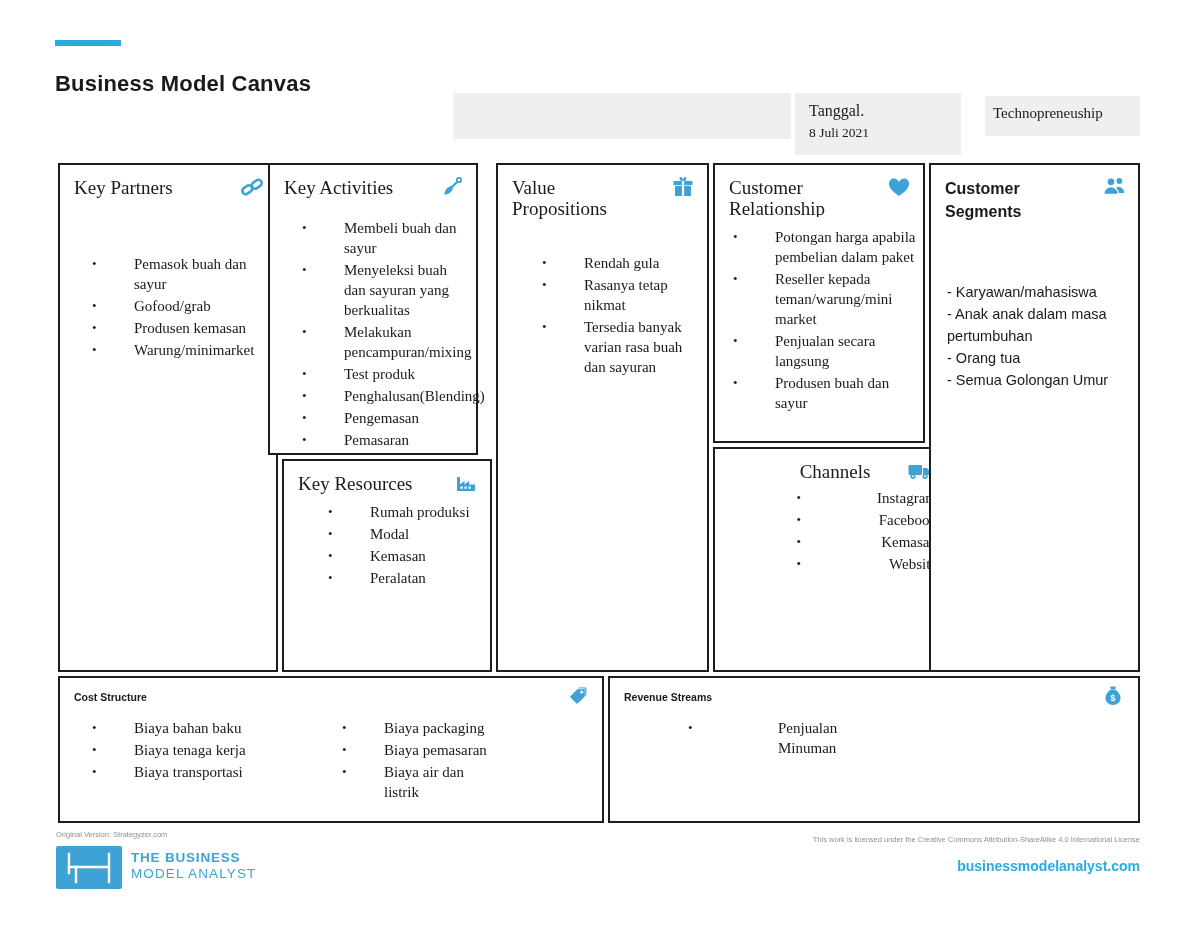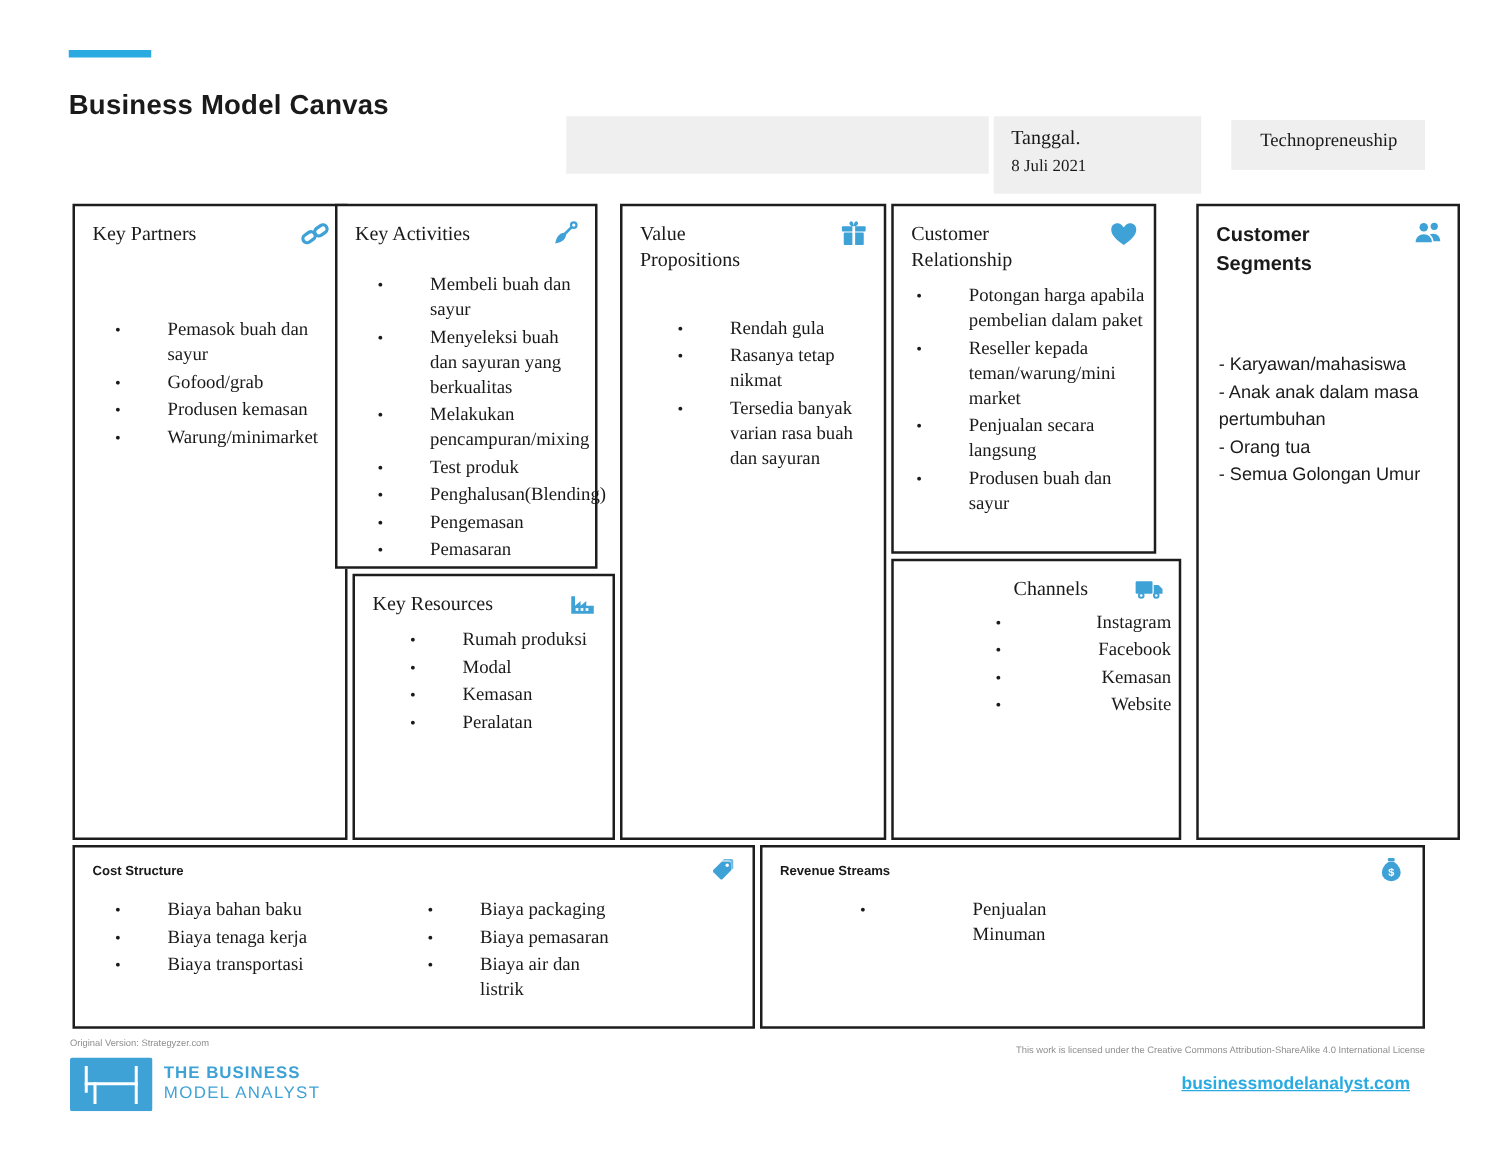--- a/index.html
+++ b/index.html
@@ -12,35 +12,35 @@
              font-family:"Liberation Sans",sans-serif;letter-spacing:.2px;}
 
   .field{position:absolute;background:#efefef;}
   .field-name{left:55px;top:93px;width:376px;height:46px;}
   .field-name .val{position:absolute;left:15px;top:12px;font-size:17px;letter-spacing:.5px;}
   .field-empty{left:453px;top:93px;width:338px;height:46px;}
   .field-date{left:795px;top:93px;width:166px;height:62px;}
   .field-date .lbl{position:absolute;left:14px;top:9px;font-size:16px;}
   .field-date .val{position:absolute;left:14px;top:32px;font-size:13.5px;}
   .field-course{left:985px;top:96px;width:155px;height:40px;}
-  .field-course .val{position:absolute;left:8px;top:9px;width:140px;text-align:center;font-size:15px;}
+  .field-course .val{position:absolute;left:8px;top:9px;width:140px;font-size:15px;}
 
   .box{position:absolute;border:2px solid #1d1d1d;background:#fff;box-sizing:border-box;}
   .b-kp{left:58px;top:163px;width:220px;height:509px;}
   .b-ka{left:268px;top:163px;width:210px;height:292px;}
   .b-kr{left:282px;top:459px;width:210px;height:213px;}
   .b-vp{left:496px;top:163px;width:213px;height:509px;}
   .b-cr{left:713px;top:163px;width:212px;height:280px;}
   .b-ch{left:713px;top:447px;width:232px;height:225px;text-align:right;}
-  .b-cs{left:929px;top:163px;width:211px;height:509px;margin-left:28px;}
+  .b-cs{left:929px;top:163px;width:211px;height:509px;}
   .b-cost{left:58px;top:676px;width:546px;height:147px;}
   .b-rev{left:608px;top:676px;width:532px;height:147px;}
 
   .sec-head{position:relative;padding:12px 12px 0 14px;}
-  .sec-title{font-size:16px;line-height:21px;width:70%;}
+  .sec-title{font-size:19px;line-height:21px;width:70%;}
   .sec-title.clip{height:40px;overflow:hidden;}
   .sec-title.sans-title{font-family:"Liberation Sans",sans-serif;font-weight:600;font-size:16px;line-height:23px;}
   .sec-title.small-title{font-family:"Liberation Sans",sans-serif;font-weight:bold;font-size:10.5px;}
   .icon{position:absolute;right:12px;top:10px;width:24px;height:24px;}
   .icon svg{display:block;}
 
   ul.bullets{list-style:none;margin:0;padding:0 6px 0 32px;font-size:15px;line-height:20px;}
   ul.bullets li{display:flex;margin-bottom:2px;}
   ul.bullets .blt{flex:0 0 42px;font-size:13px;}
   ul.bullets .txt{flex:1;}
@@ -65,22 +65,22 @@
 
   .foot-attr{position:absolute;left:56px;top:830px;font-size:7.5px;color:#8f8f8f;
              font-family:"Liberation Sans",sans-serif;}
   .foot-logo{position:absolute;left:56px;top:846px;width:66px;height:43px;}
   .foot-logo svg{display:block;}
   .foot-brand{position:absolute;left:131px;top:850px;font-family:"Liberation Sans",sans-serif;line-height:16px;}
   .foot-brand .l1{font-size:13.5px;font-weight:bold;letter-spacing:.8px;}
   .foot-brand .l2{font-size:13.5px;font-weight:normal;letter-spacing:1.1px;}
   .foot-license{position:absolute;right:60px;top:835px;font-size:7.5px;color:#8f8f8f;
                 font-family:"Liberation Sans",sans-serif;}
-  .foot-site{position:absolute;right:72px;top:858px;font-size:14px;font-weight:bold;
-             font-family:"Liberation Sans",sans-serif;cursor:pointer;text-decoration:underline;}
+  .foot-site{position:absolute;right:60px;top:858px;font-size:14px;font-weight:bold;
+             font-family:"Liberation Sans",sans-serif;cursor:pointer;}
 </style>
 </head>
 <body>
 
 <div class="page">
 
   <div class="accent-bar" style="background:#29abe2"></div>
   <h1 class="doc-title">Business Model Canvas</h1>
 
   <div class="field field-empty"></div>

